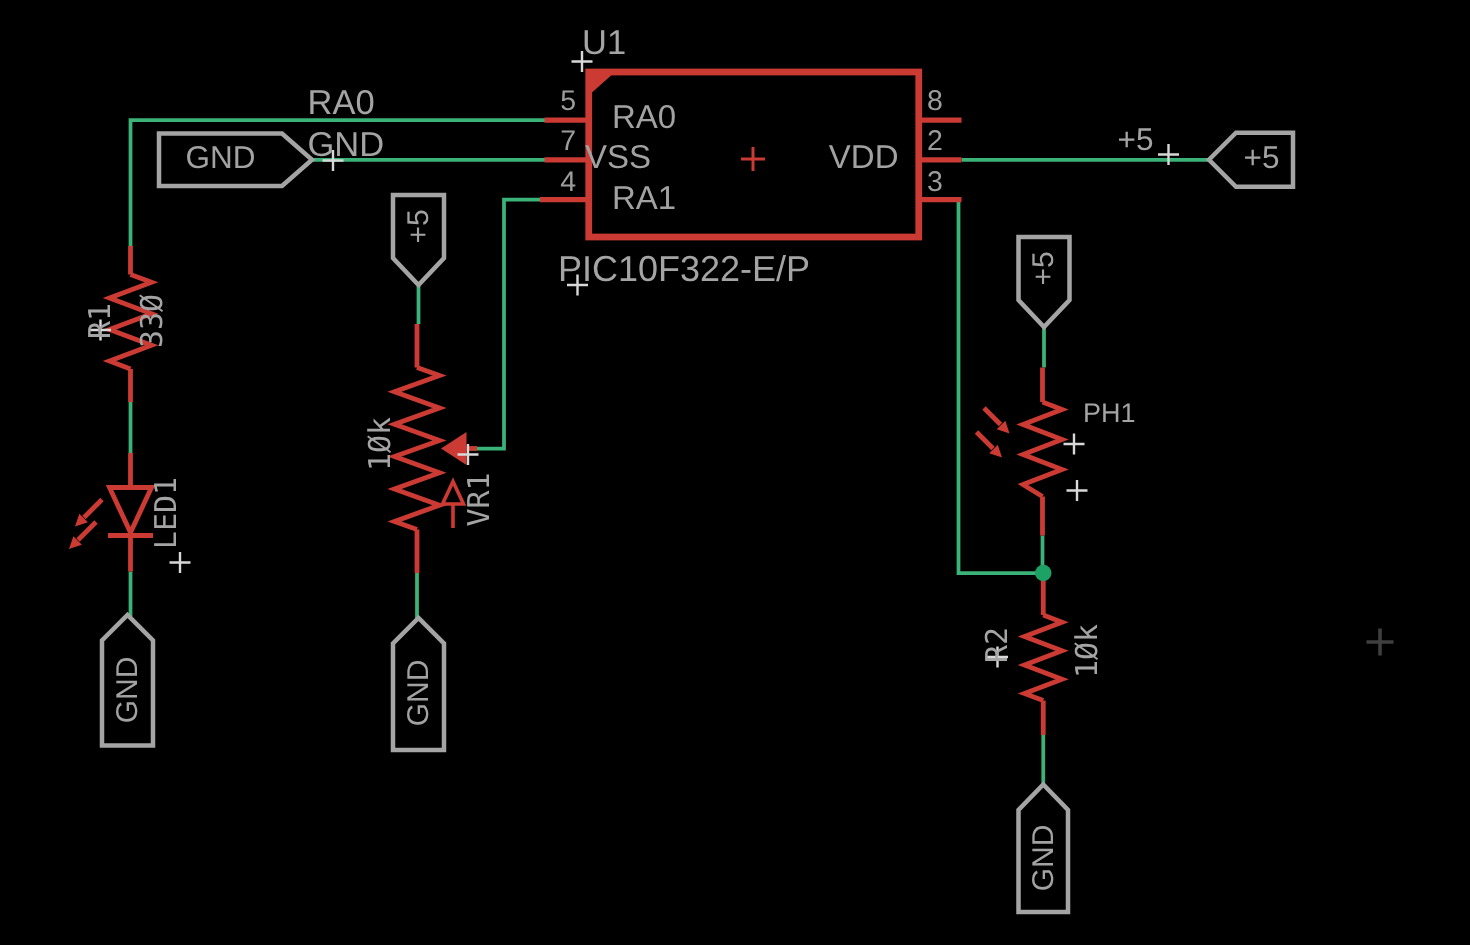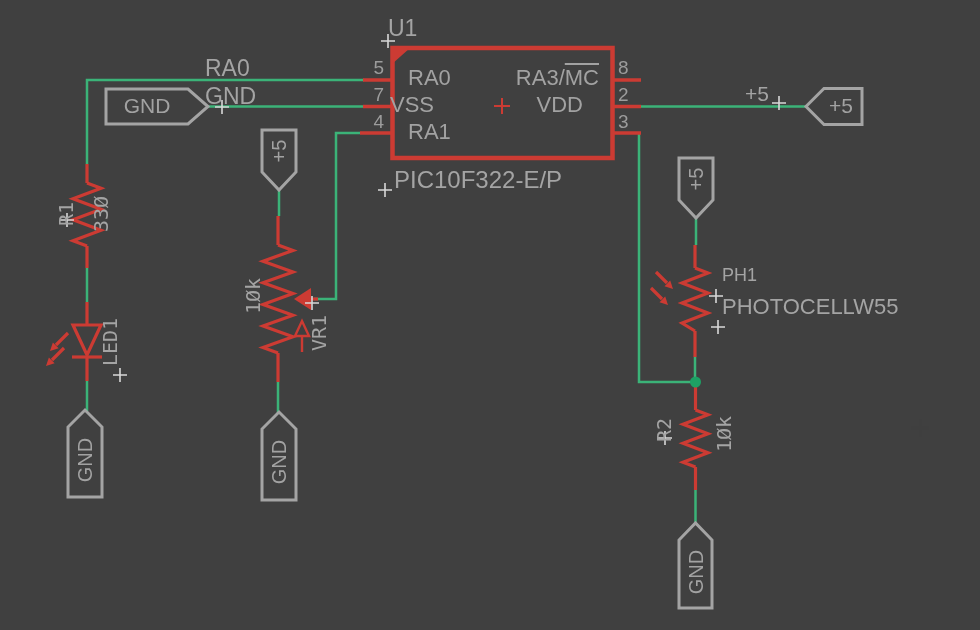--- a/index.html
+++ b/index.html
@@ -1,17 +1,17 @@
 <!DOCTYPE html>
 <html><head>
 <meta charset="utf-8">
 <style>
   html,body{margin:0;padding:0;background:#ffffff;}
   .canvas{
-    position:relative;width:980px;height:630px;background:#404040;overflow:hidden;
+    position:relative;width:980px;height:630px;background:#000000;overflow:hidden;
     font-family:"Liberation Sans", sans-serif;
   }
   .canvas svg{position:absolute;left:0;top:0;}
   .lbl{position:absolute;color:#a4a4a4;white-space:nowrap;line-height:1.05;}
   .mono{font-family:"DejaVu Sans Mono", monospace;}
   .vtext{transform:rotate(-90deg);transform-origin:center;text-align:center;line-height:22px;}
   .pin-num{font-size:19px;color:#9c9c9c;}
   .pin-name{font-size:22px;color:#a2a2a2;}
   .right-col{text-align:right;}
   .ovl{text-decoration:overline;}
@@ -122,28 +122,27 @@
 
     <path d="M381,41 h14 M388,34 v14 M378,190 h14 M385,183 v14 M215,107 h14 M222,100 v14
              M772,103 h14 M779,96 v14 M113,375 h14 M120,368 v14 M709,296 h14 M716,289 v14
              M711,327 h14 M718,320 v14 M305,303 h14 M312,296 v14 M60,220 h14 M67,213 v14
              M658,438 h14 M665,431 v14" stroke="#d8d8d8" stroke-width="1.6" fill="none"></path>
 
     <path d="M911,428 h18 M920,419 v18" stroke="#3f3f3f" stroke-width="2.4" fill="none"></path>
   </svg>
 
   <div class="lbl" style="left:388px;top:16px;font-size:23px;">U1</div>
-  <div class="lbl" style="left:394px;top:167px;font-size:24px;">PIC10F322-E/P</div>
+  <div class="lbl" style="left:372px;top:167px;font-size:24px;">PIC10F322-E/P</div>
 
   <div class="lbl pin-name" style="left:408px;top:66px;">RA0</div>
   <div class="lbl pin-name" style="left:390px;top:93px;">VSS</div>
   <div class="lbl pin-name" style="left:408px;top:120px;">RA1</div>
 
-  <div class="lbl pin-name right-col" style="left:480px;top:66px;width:119px;"><span>RA3/</span><span class="ovl">MC</span></div>
-  <div class="lbl pin-name right-col" style="left:464px;top:93px;width:119px;">VDD</div>
+  <div class="lbl pin-name right-col" style="left:480px;top:93px;width:119px;">VDD</div>
 
   <div class="lbl pin-num right-col" style="left:358px;top:58px;width:26px;">5</div>
   <div class="lbl pin-num right-col" style="left:358px;top:85px;width:26px;">7</div>
   <div class="lbl pin-num right-col" style="left:358px;top:112px;width:26px;">4</div>
   <div class="lbl pin-num" style="left:618px;top:58px;">8</div>
   <div class="lbl pin-num" style="left:618px;top:85px;">2</div>
   <div class="lbl pin-num" style="left:618px;top:112px;">3</div>
 
   <div class="lbl" style="left:205px;top:56px;font-size:23px;">RA0</div>
   <div class="lbl" style="left:205px;top:84px;font-size:23px;">GND</div>
@@ -159,15 +158,14 @@
 
   <div class="lbl mono vtext" style="left:51px;top:203px;width:30px;font-size:20px;">R1</div>
   <div class="lbl mono vtext" style="left:77px;top:203px;width:48px;font-size:20px;">33Ø</div>
   <div class="lbl mono vtext" style="left:70px;top:331px;width:80px;font-size:20px;">LED1</div>
   <div class="lbl mono vtext" style="left:229px;top:285px;width:48px;font-size:20px;">1Øk</div>
   <div class="lbl mono vtext" style="left:297px;top:322px;width:44px;font-size:20px;">VR1</div>
   <div class="lbl mono vtext" style="left:649px;top:419px;width:30px;font-size:20px;">R2</div>
   <div class="lbl mono vtext" style="left:700px;top:423px;width:48px;font-size:20px;">1Øk</div>
 
   <div class="lbl" style="left:722px;top:266px;font-size:18px;">PH1</div>
-  <div class="lbl" style="left:722px;top:295px;font-size:22px;">PHOTOCELLW55</div>
 
 </div>
 
 </body></html>

